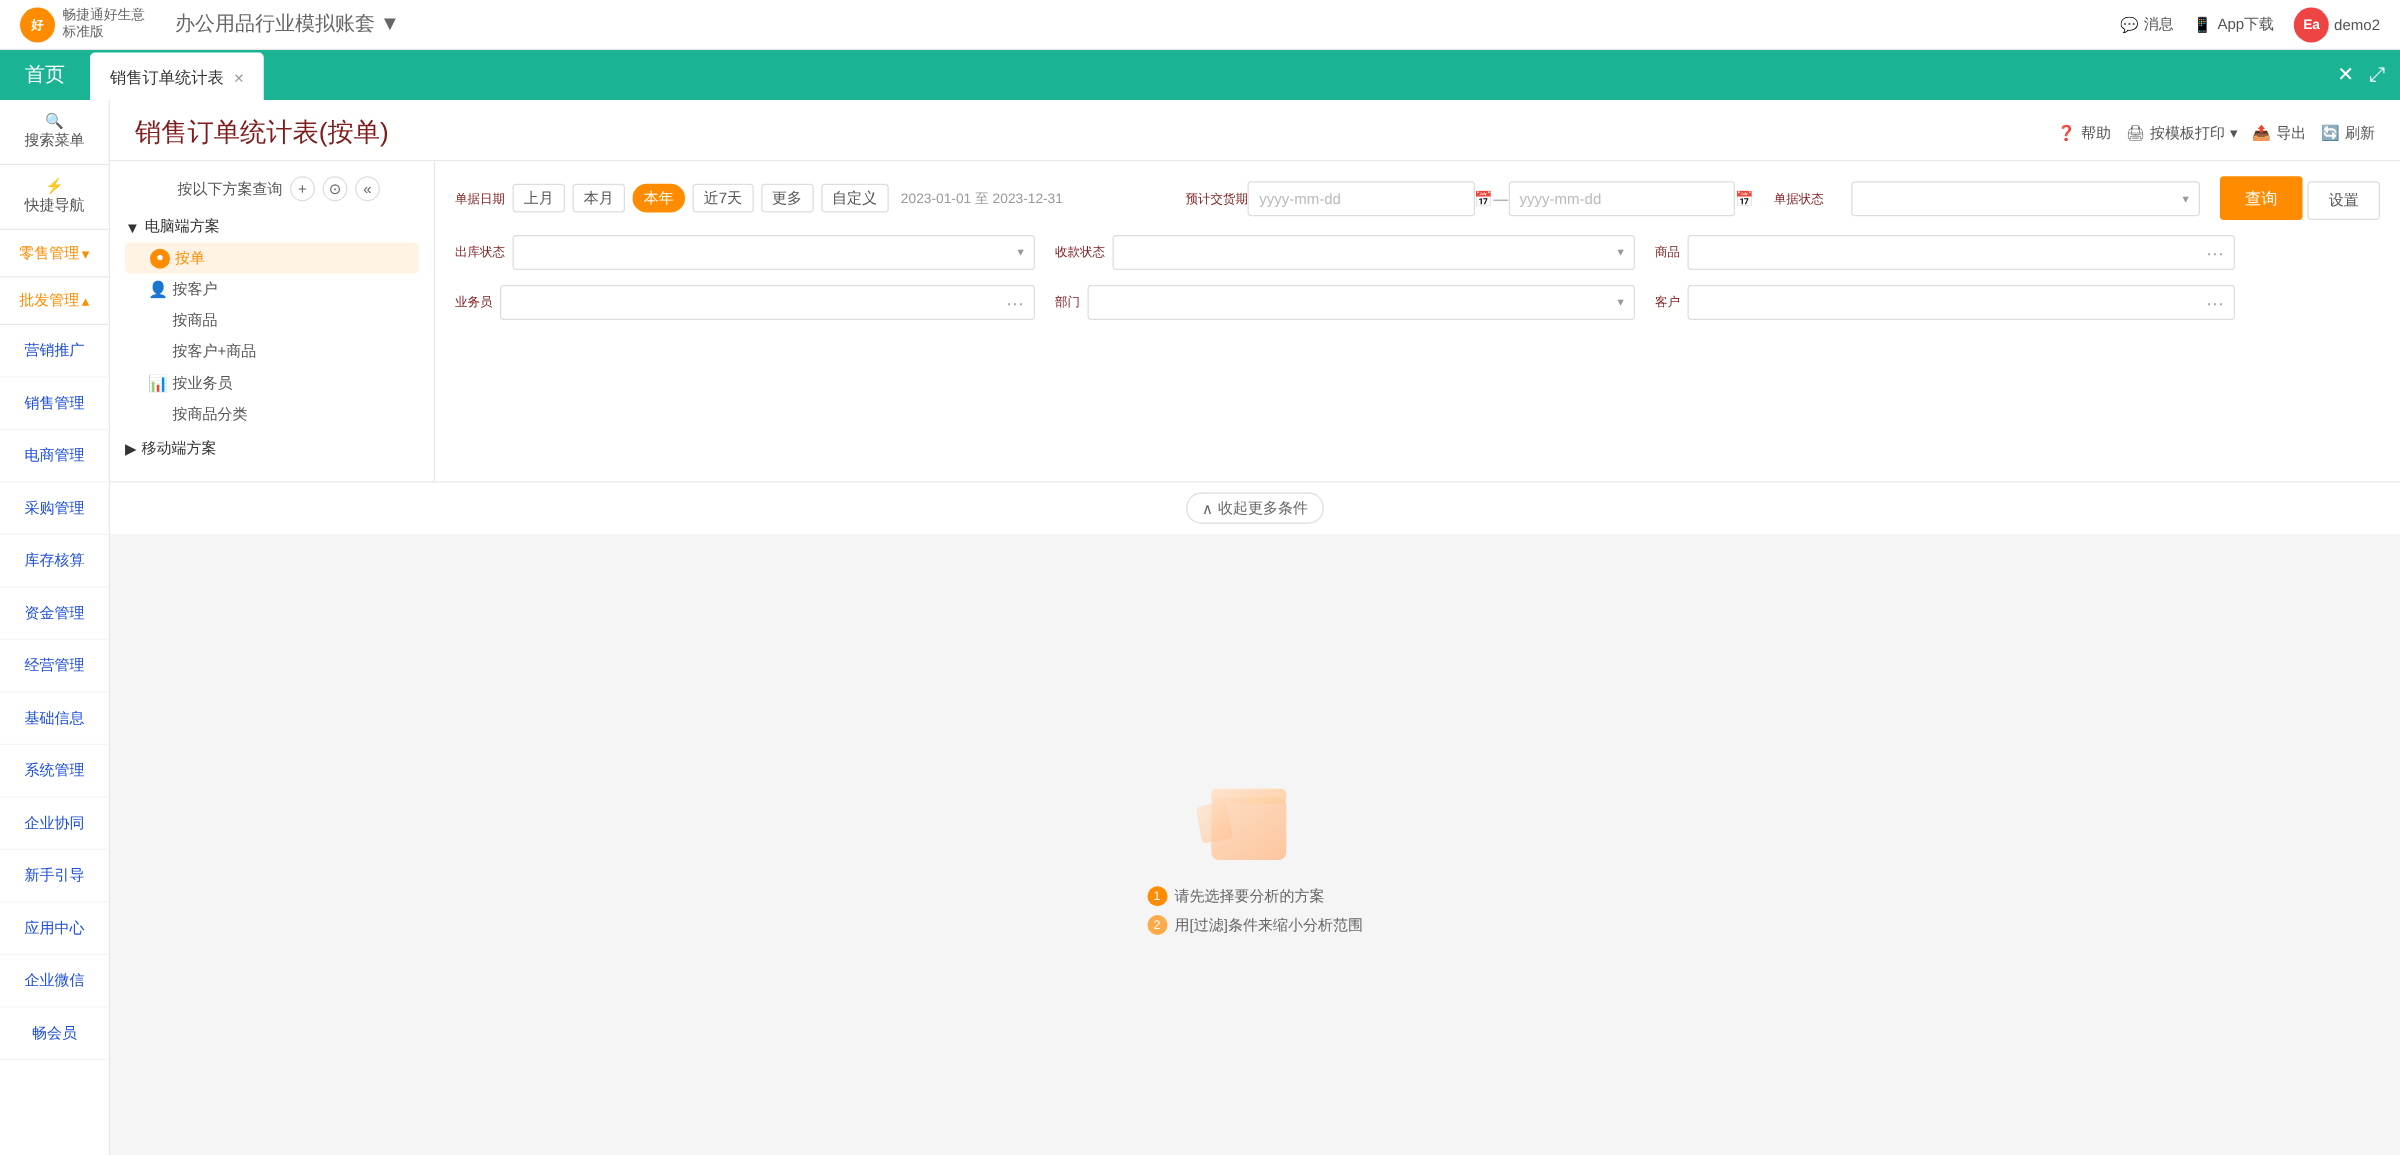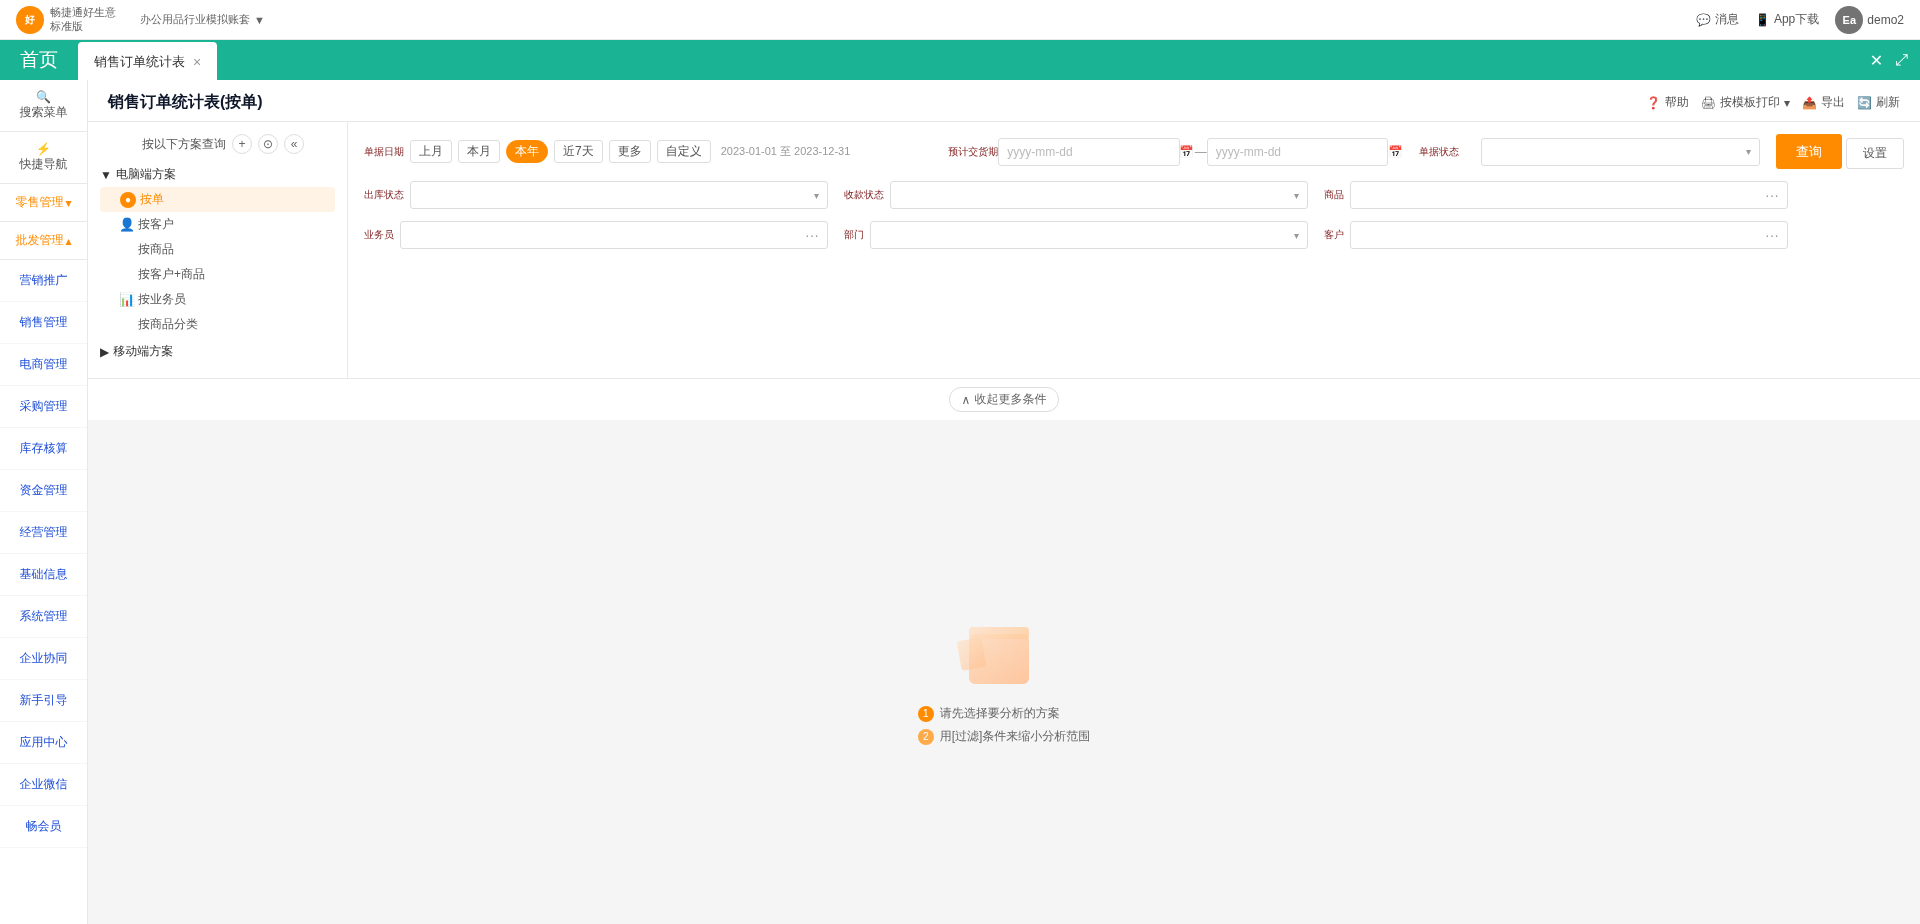--- a/index.html
+++ b/index.html
@@ -4,49 +4,49 @@
   <style>
     * { box-sizing: border-box; margin: 0; padding: 0; }
     body { font-family: 'Microsoft YaHei', Arial, sans-serif; font-size: 13px; background: #f0f2f5; color: #333; height: 924px; overflow: hidden; display: flex; flex-direction: column; }
 
     
     .top-bar { height: 40px; background: #fff; display: flex; align-items: center; padding: 0 16px; border-bottom: 1px solid #e8e8e8; justify-content: space-between; flex-shrink: 0; }
     .top-bar-left { display: flex; align-items: center; gap: 8px; }
     .logo-area { display: flex; align-items: center; gap: 6px; }
     .logo-circle { width: 28px; height: 28px; background: #ff8c00; border-radius: 50%; display: flex; align-items: center; justify-content: center; color: white; font-size: 10px; font-weight: bold; }
     .logo-text { font-size: 11px; color: #666; line-height: 1.2; }
-    .breadcrumb-nav { display: flex; align-items: center; gap: 4px; font-size: 11px; color: #666; margin-left: 16px; }
+    .breadcrumb-nav { display: flex; align-items: center; gap: 4px; font-size: 16px; color: #666; margin-left: 16px; }
     .top-bar-right { display: flex; align-items: center; gap: 16px; }
     .top-right-item { display: flex; align-items: center; gap: 4px; font-size: 12px; color: #555; cursor: pointer; }
-    .avatar { width: 28px; height: 28px; border-radius: 50%; background: #737373; display: flex; align-items: center; justify-content: center; color: white; font-size: 11px; font-weight: bold; }
+    .avatar { width: 28px; height: 28px; border-radius: 50%; background: #ef4444; display: flex; align-items: center; justify-content: center; color: white; font-size: 11px; font-weight: bold; }
 
     
     .tab-bar { height: 40px; background: #1ab394; display: flex; align-items: center; padding: 0 0; flex-shrink: 0; }
-    .tab-home { padding: 0 20px; height: 100%; display: flex; align-items: center; color: white; font-size: 19px; cursor: pointer; }
+    .tab-home { padding: 0 20px; height: 100%; display: flex; align-items: center; color: white; font-size: 16px; cursor: pointer; }
     .tab-active { background: #fff; color: #333; height: 100%; padding: 0 16px; display: flex; align-items: center; gap: 8px; font-size: 13px; cursor: pointer; border-radius: 4px 4px 0 0; margin-top: 4px; }
     .tab-close { color: #999; font-size: 14px; cursor: pointer; }
     .tab-bar-right { margin-left: auto; display: flex; align-items: center; gap: 12px; padding-right: 12px; }
     .tab-bar-icon { color: white; font-size: 16px; cursor: pointer; }
 
     
     .main-layout { display: flex; flex: 1; overflow: hidden; }
 
     
     .sidebar { width: 88px; background: #fff; border-right: 1px solid #e8e8e8; display: flex; flex-direction: column; overflow-y: auto; flex-shrink: 0; }
     .sidebar-item { padding: 12px 8px; text-align: center; cursor: pointer; font-size: 12px; color: #1d4ed8; border-bottom: 1px solid #f5f5f5; }
     .sidebar-search { padding: 10px 8px; text-align: center; cursor: pointer; font-size: 12px; color: #555; border-bottom: 1px solid #e8e8e8; }
     .sidebar-nav { padding: 10px 8px; text-align: center; cursor: pointer; font-size: 12px; color: #555; border-bottom: 1px solid #e8e8e8; }
     .sidebar-group { padding: 10px 8px; text-align: center; cursor: pointer; font-size: 12px; color: #ff8c00; border-bottom: 1px solid #e8e8e8; display: flex; align-items: center; justify-content: center; gap: 2px; }
 
     
     .content-area { flex: 1; display: flex; flex-direction: column; overflow: hidden; }
 
     
     .page-header { padding: 12px 20px 8px; display: flex; align-items: center; justify-content: space-between; background: #fff; border-bottom: 1px solid #e8e8e8; flex-shrink: 0; }
-    .page-title { font-size: 16px; font-weight: bold; color: #0f172a; }
+    .page-title { font-size: 21px; font-weight: normal; color: #7f1d1d; }
     .page-header-actions { display: flex; align-items: center; gap: 12px; }
     .header-action-btn { display: flex; align-items: center; gap: 4px; font-size: 12px; color: #555; cursor: pointer; }
 
     
     .query-area { background: #fff; padding: 0; flex-shrink: 0; }
     .query-inner { display: flex; gap: 0; }
 
     
     .scheme-panel { width: 260px; border-right: 1px solid #e8e8e8; padding: 12px; flex-shrink: 0; }
     .scheme-header { display: flex; align-items: center; gap: 6px; margin-bottom: 8px; font-size: 13px; color: #555; margin-left: 42px; }

